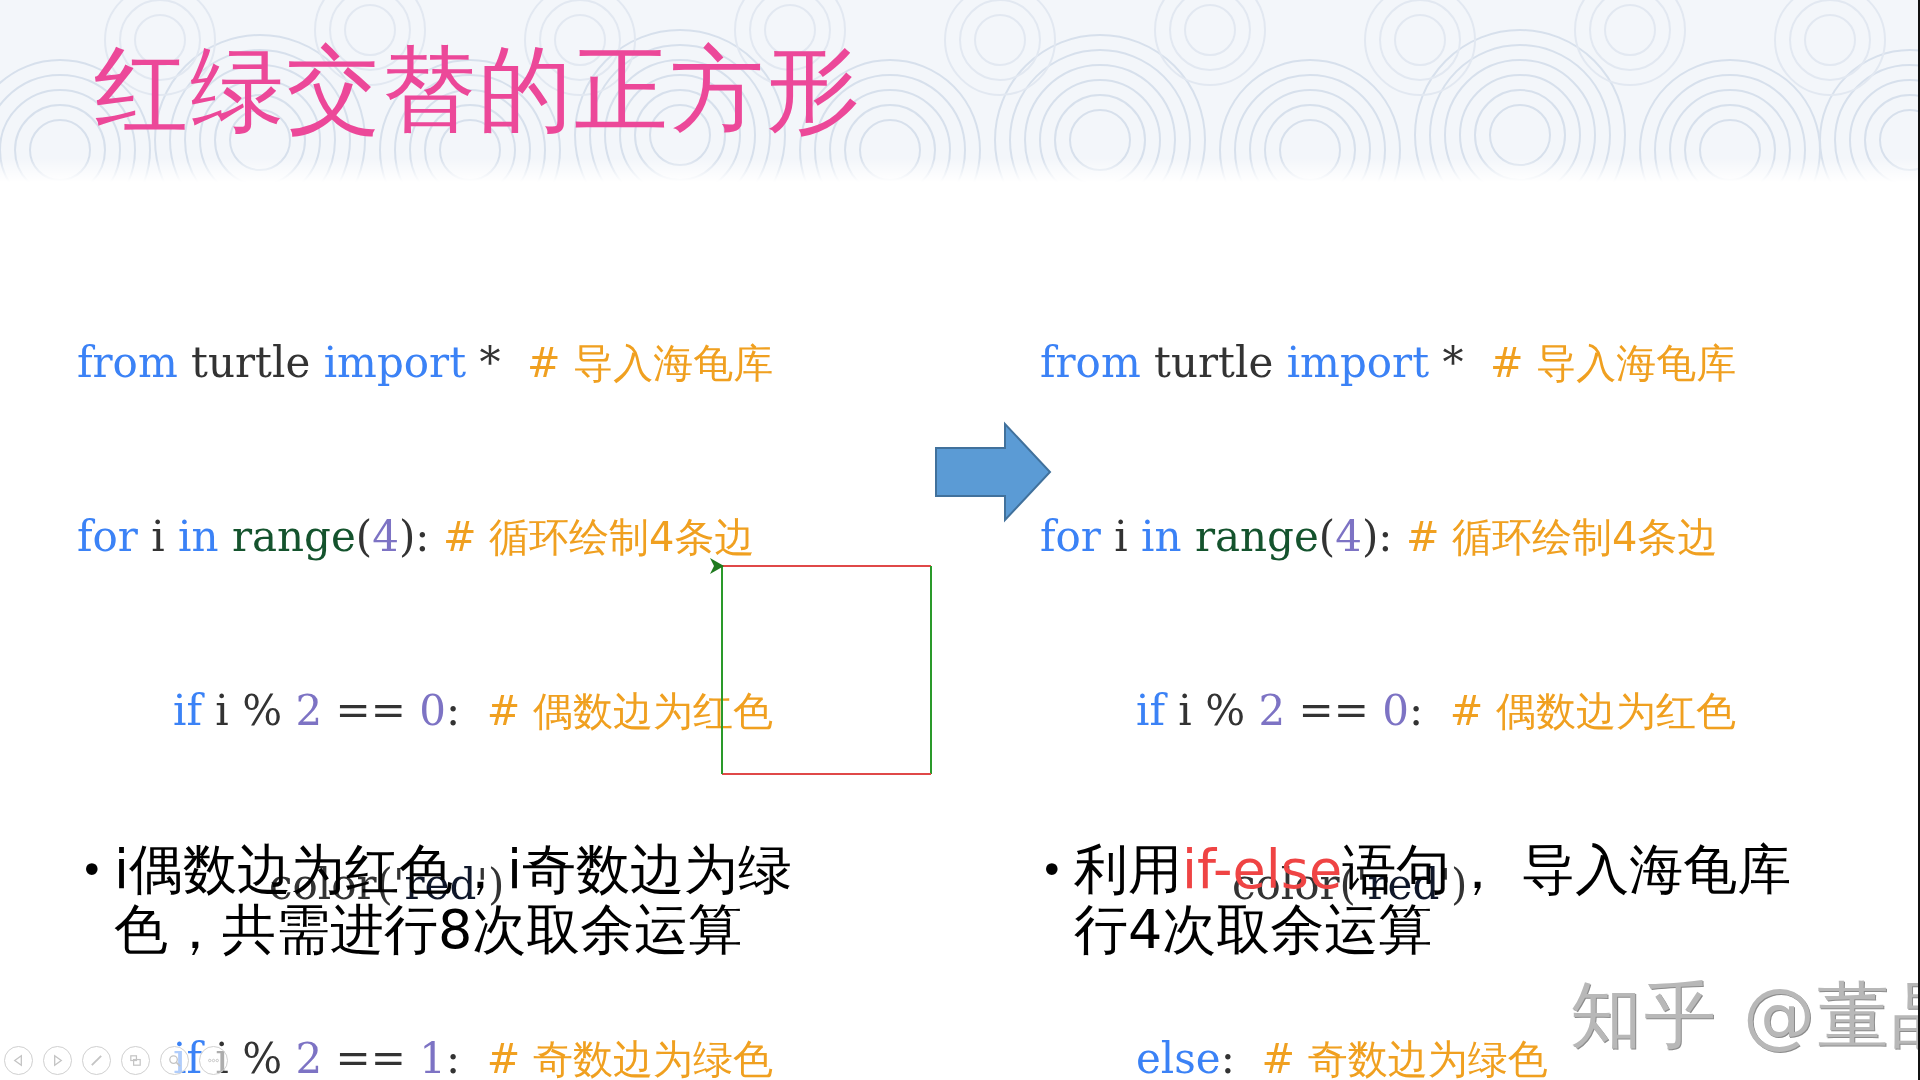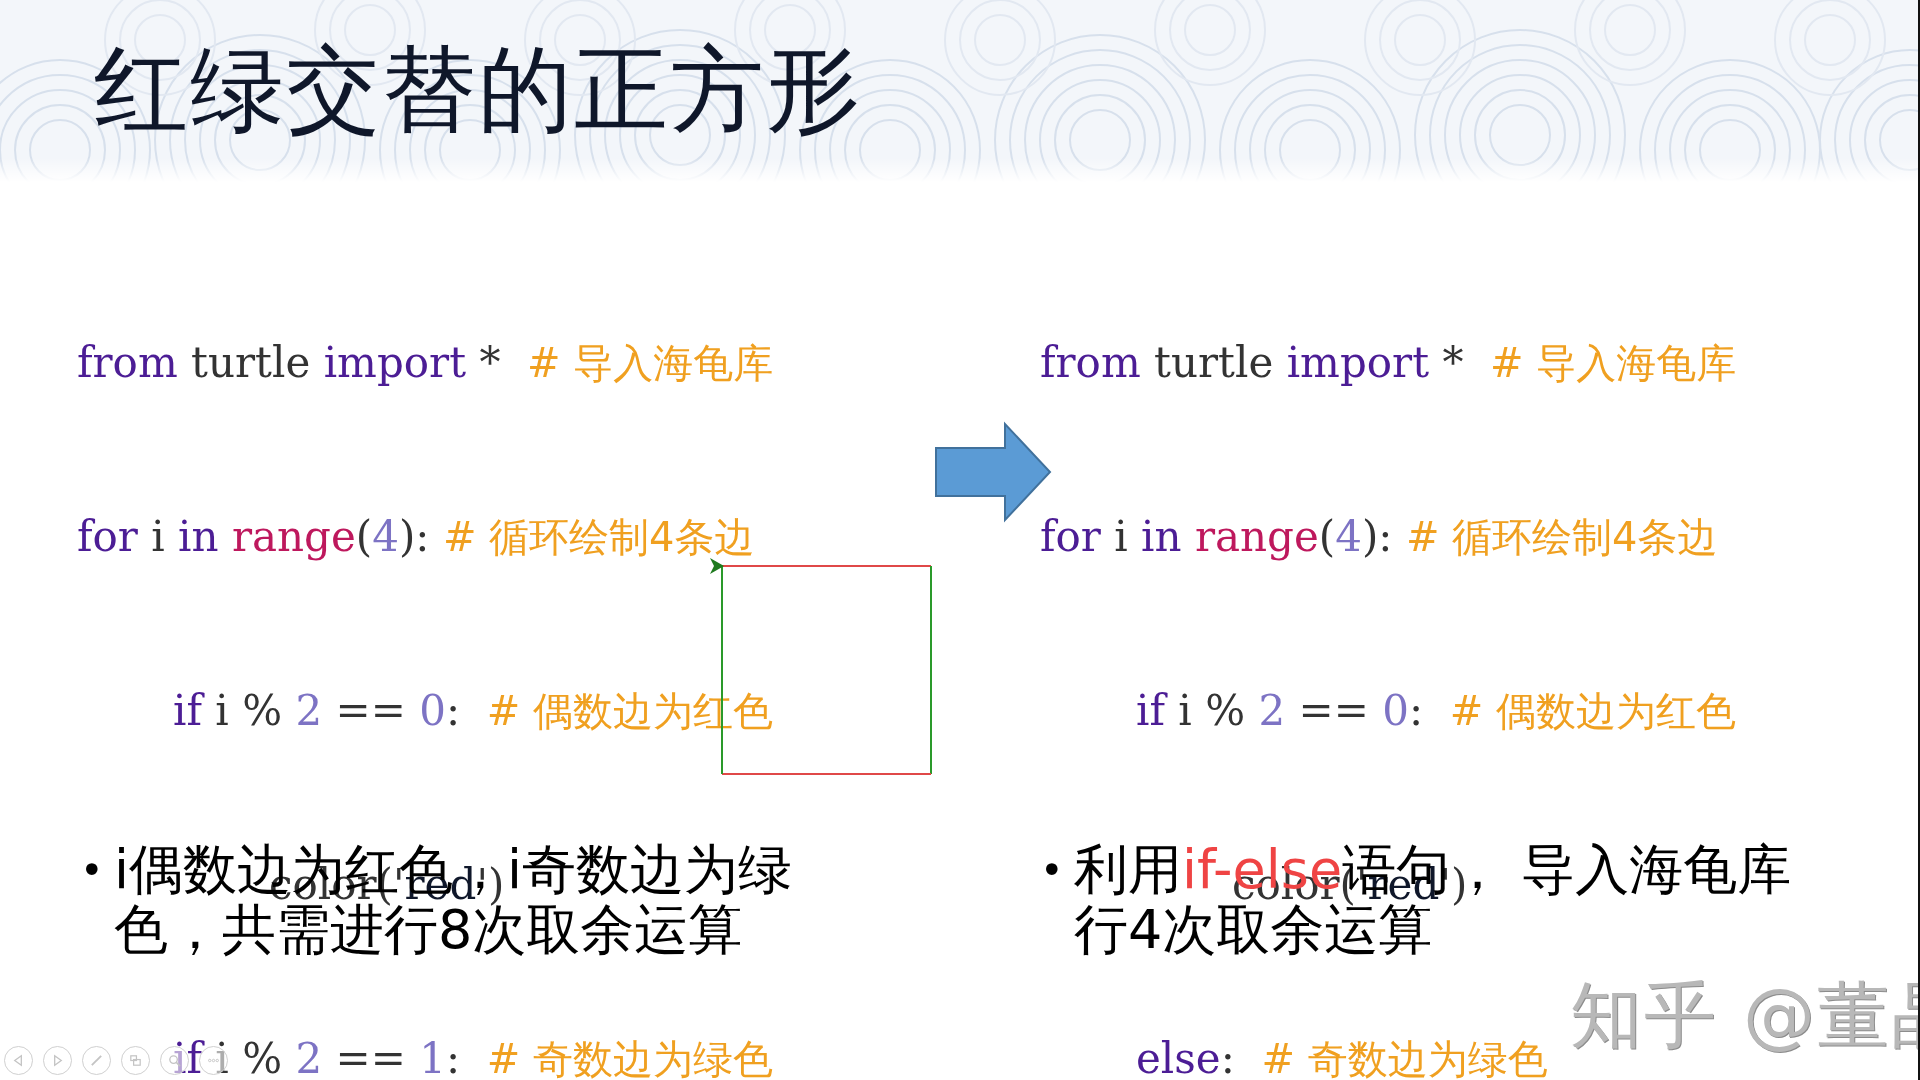--- a/index.html
+++ b/index.html
@@ -9,32 +9,32 @@
   .slide { position:absolute; left:0; top:0; width:1920px; height:1080px; background:#fff; overflow:hidden; }
   .edge-line { position:absolute; right:0; top:0; width:2px; height:1080px; background:#111; }
 
   
   .header-band { position:absolute; left:0; top:0; width:1920px; height:182px; background:#f3f6fa; overflow:hidden; }
   .header-band svg { position:absolute; left:0; top:0; }
   .header-fade { position:absolute; left:0; bottom:0; width:100%; height:24px;
     background:linear-gradient(to bottom, rgba(255,255,255,0), #ffffff); }
 
   .slide-title { position:absolute; left:94px; top:34px; font-family:"DejaVu Sans", sans-serif;
-    font-size:94px; font-weight:normal; color:#0f172a; letter-spacing:2px; line-height:112px; white-space:nowrap; }
+    font-size:94px; font-weight:normal; color:#ec4899; letter-spacing:2px; line-height:112px; white-space:nowrap; }
 
   
   .code { position:absolute; font-family:"DejaVu Serif", serif; font-size:42px; line-height:58px; white-space:pre; }
   .code-left { left:77px; top:218px; }
   .code-right { left:1040px; top:218px; }
   .code-line { height:58px; display:block; }
   .i1 { padding-left:96px; }
   .i2 { padding-left:192px; }
-  .kw { color:#4c1d95; }
+  .kw { color:#3b82f6; }
   .tx { color:#333333; }
-  .fn { color:#be185d; }
+  .fn { color:#14532d; }
   .num { color:#7d73c4; }
   .str { color:#0f172a; }
   .cm { color:#f0a020; font-family:"DejaVu Sans", sans-serif; font-size:40px; }
 
   
   .turtle-canvas { position:absolute; left:700px; top:552px; width:250px; height:240px; }
 
   
   .arrow { position:absolute; left:930px; top:420px; width:126px; height:104px; }
 

